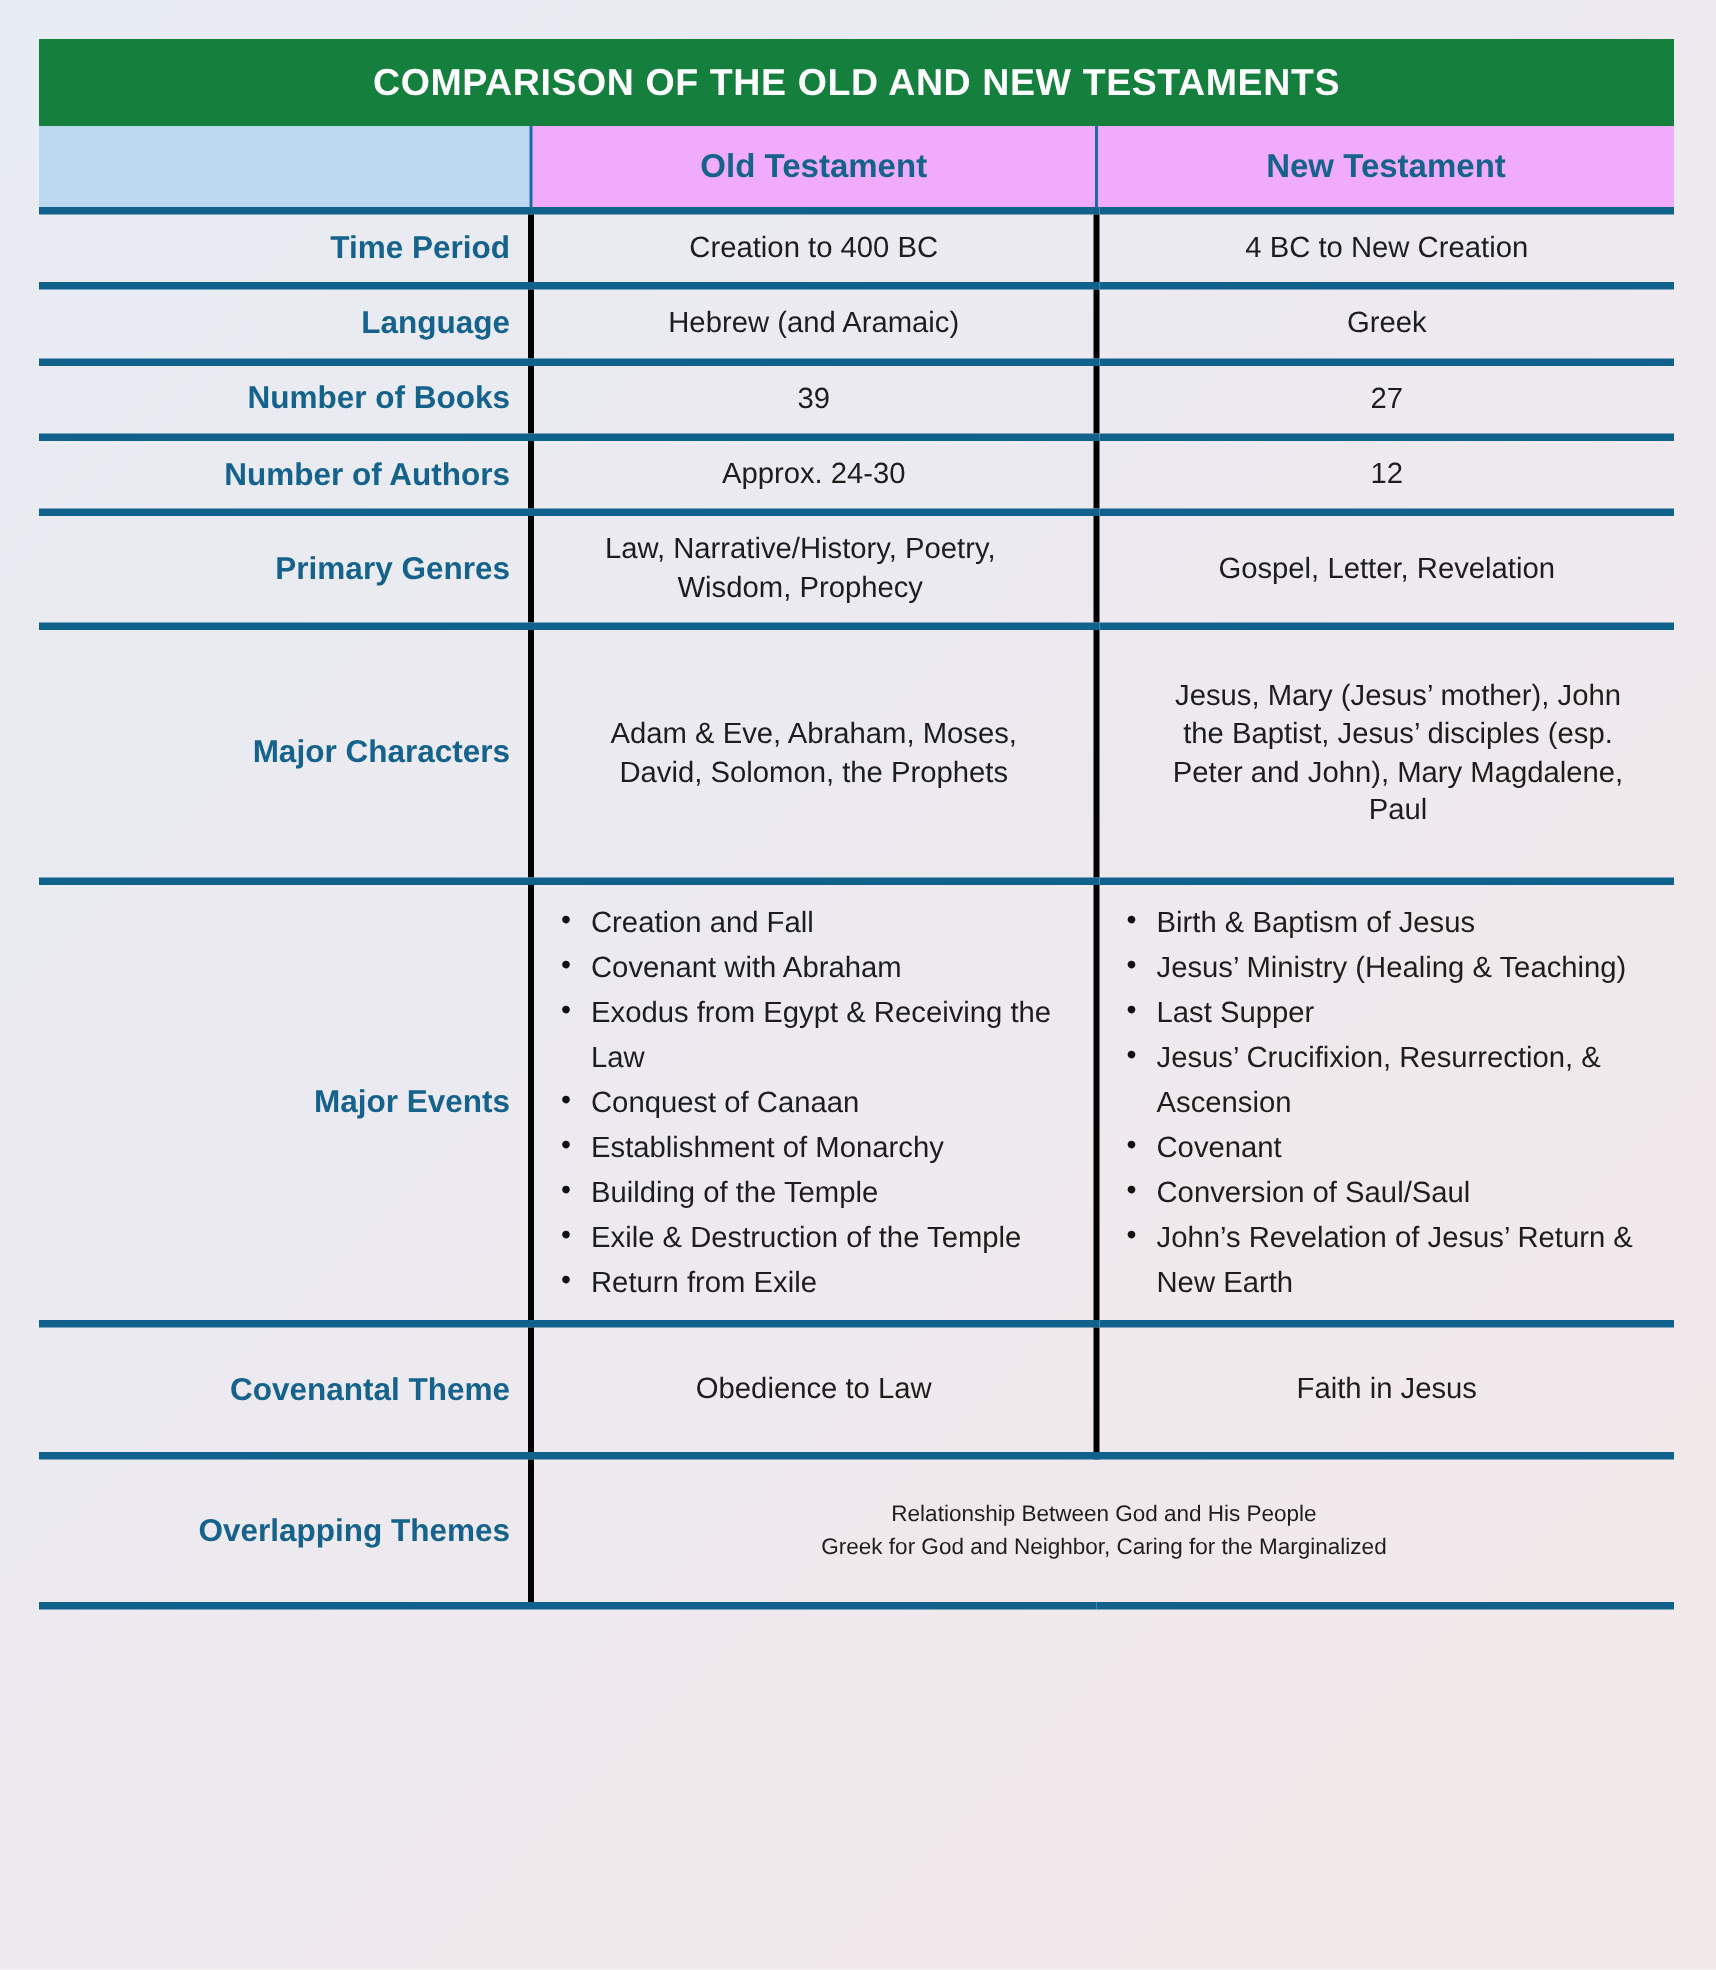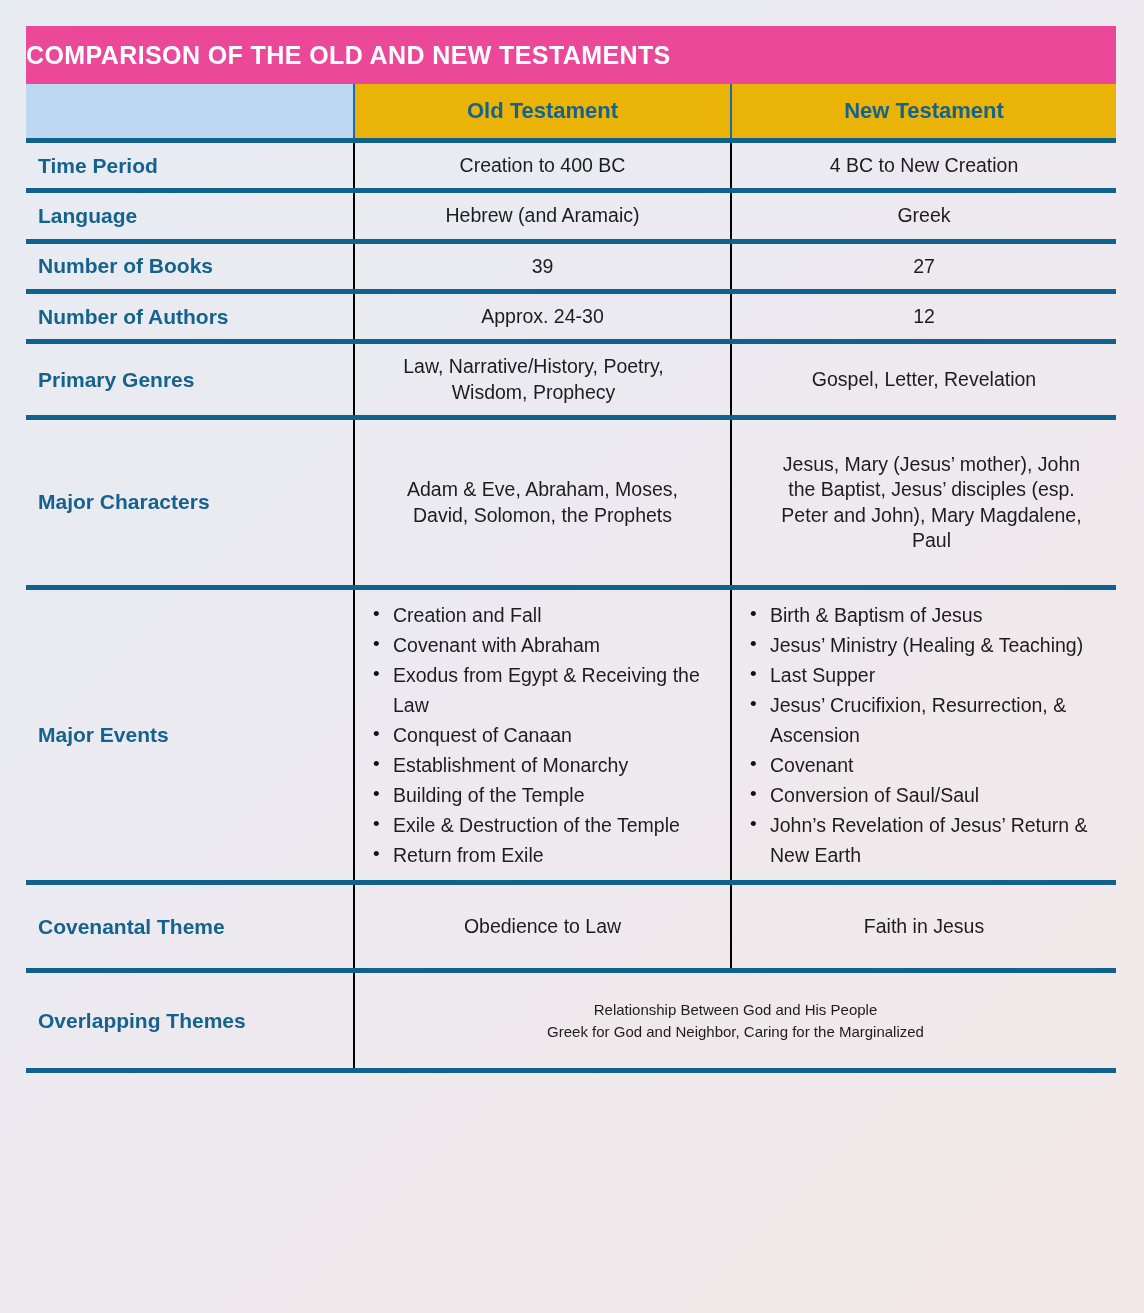--- a/index.html
+++ b/index.html
@@ -18,25 +18,25 @@
 
   .sheet {
     position: absolute;
     left: 26px;
     top: 26px;
     width: 1090px;
   }
 
   
   .title-bar {
-    background: #ec4899;
+    background: #15803d;
     height: 58px;
     display: flex;
     align-items: center;
-    justify-content: flex-start;
+    justify-content: center;
   }
   .title-text {
     color: #ffffff;
     font-size: 25px;
     font-weight: bold;
     letter-spacing: 0.4px;
     text-align: center;
     line-height: 1;
   }
 
@@ -45,48 +45,48 @@
     width: 1090px;
     border-collapse: collapse;
     table-layout: fixed;
   }
   table.cmp col.c-label { width: 328px; }
   table.cmp col.c-ot    { width: 377px; }
   table.cmp col.c-nt    { width: 385px; }
 
   
   tr.head-row td {
-    background: #eab308;
+    background: #f0abfc;
     height: 52px;
     text-align: center;
     vertical-align: middle;
     color: #15628d;
     font-size: 22px;
     font-weight: bold;
   }
   tr.head-row td.head-blank { background: #bdd9f1; }
   tr.head-row td.col-div { border-left: 2px solid #2167b0; }
 
   
   tr.body-row > td {
     border-top: 5px solid #10628c;
     vertical-align: middle;
     padding: 10px 12px;
     box-sizing: border-box;
   }
   tr.body-row > td.col-div {
-    border-left: 2px solid #000000;
+    border-left: 4px solid #000000;
     margin-left: 47px;
   }
   tr.last-row > td {
     border-bottom: 5px solid #10628c;
   }
 
   td.rowlabel {
-    text-align: left;
+    text-align: right;
     color: #15628d;
     font-size: 21px;
     font-weight: bold;
     line-height: 1.15;
   }
   td.value {
     text-align: center;
     color: #1d1d1d;
     font-size: 19.5px;
     line-height: 1.3;

